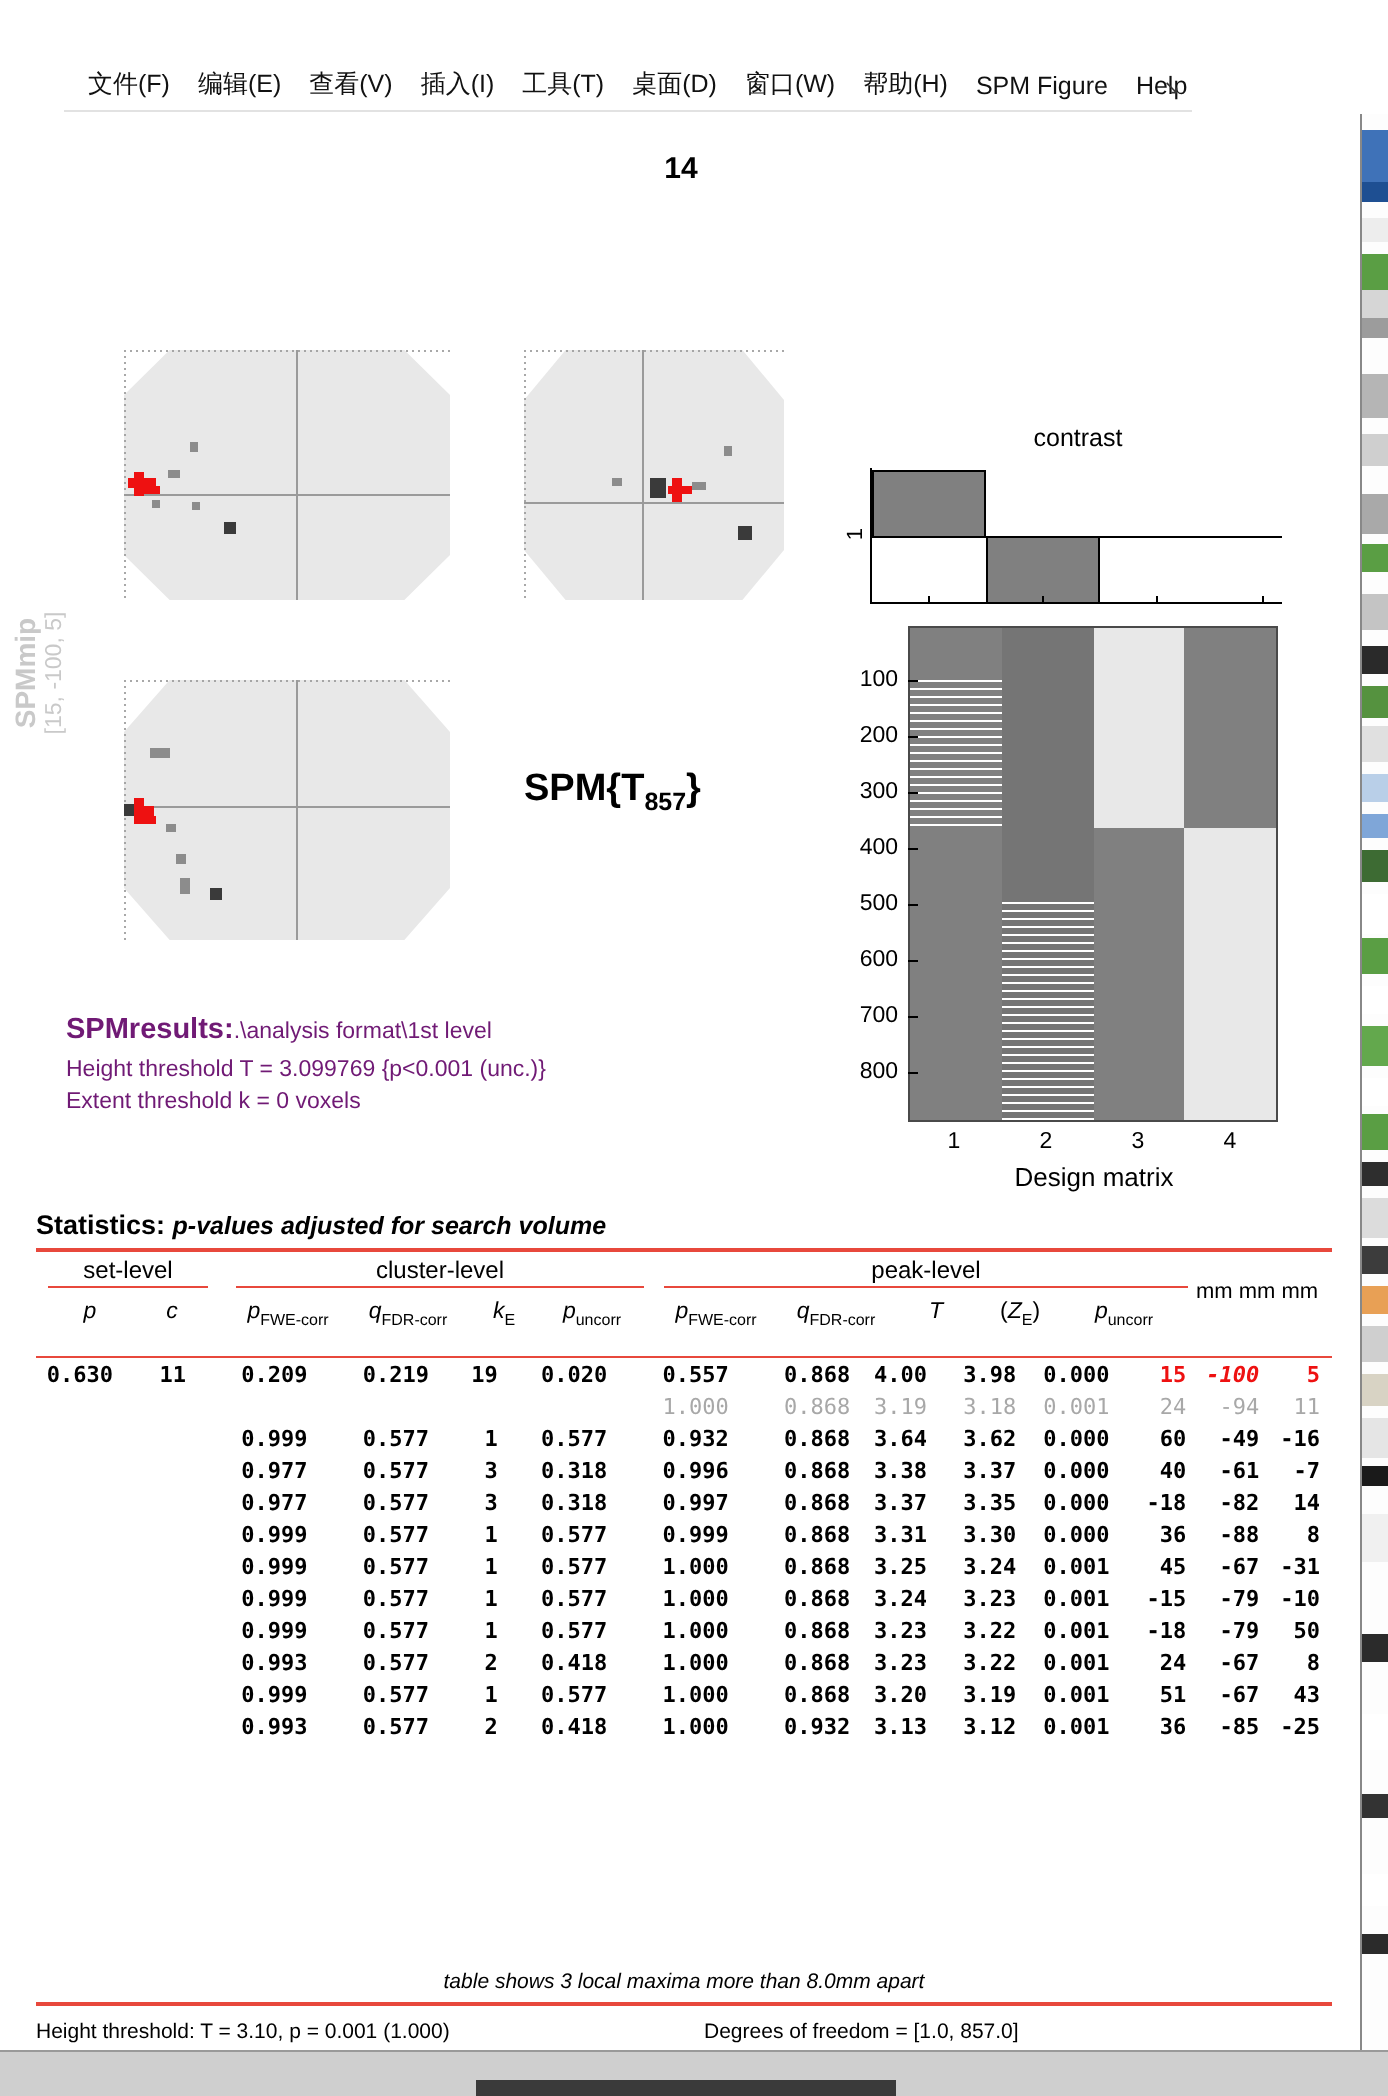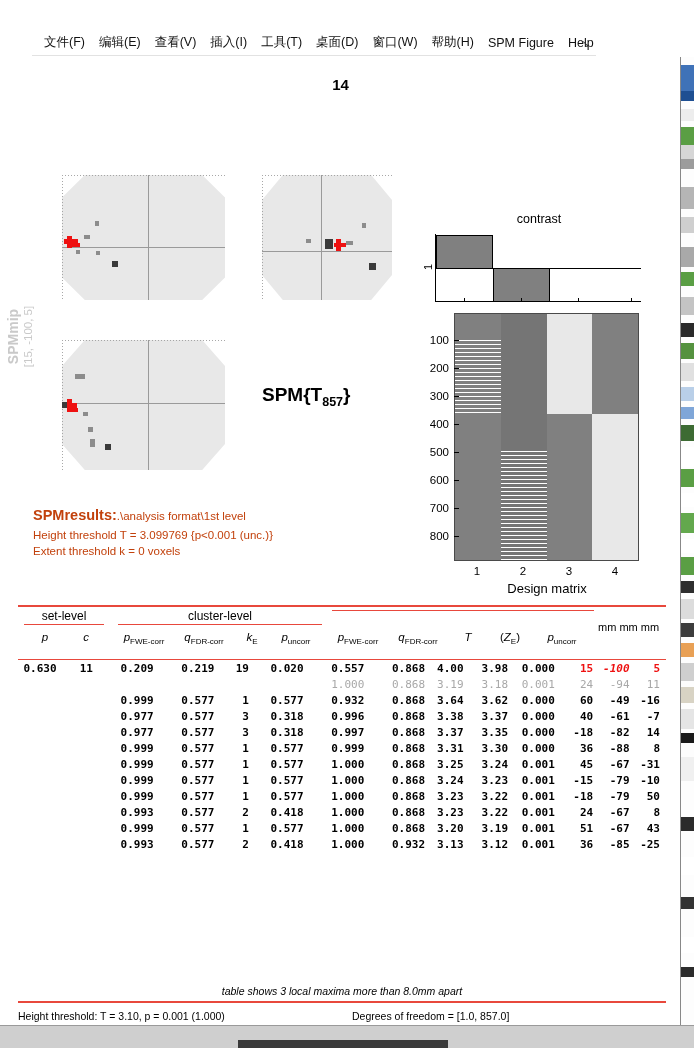--- a/index.html
+++ b/index.html
@@ -139,21 +139,21 @@
   
   .spmT {
     position: absolute; left: 262px; top: 327px;
     font-size: 19px; font-weight: bold; color: #000;
   }
   .spmT sub { font-size: 12.5px; font-weight: bold; }
 
   
   .spmres {
     position: absolute; left: 33px; top: 447px;
-    color: #c2410c; line-height: 1.42;
+    color: #701a75; line-height: 1.42;
   }
   .spmres .h { font-size: 14.5px; font-weight: bold; }
   .spmres .p { font-size: 11.5px; }
   .spmres .r { font-size: 11.5px; display: block; }
 
   
   .contrast-wrap { position: absolute; left: 423px; top: 155px; width: 232px; height: 100px; }
   .contrast-title {
     position: absolute; left: 0; top: 0; width: 232px;
     text-align: center; font-size: 12.5px; color: #000;
@@ -425,32 +425,37 @@
         <div class="dm-xlab" style="left:13px; top:4px;">1</div>
         <div class="dm-xlab" style="left:59px; top:4px;">2</div>
         <div class="dm-xlab" style="left:105px;top:4px;">3</div>
         <div class="dm-xlab" style="left:151px;top:4px;">4</div>
       </div>
 
       <div class="dm-caption">Design matrix</div>
     </div>
 
     <div class="stats">
+      <div class="stats-title">
+        <b>Statistics:</b>
+        <i>p-values adjusted for search volume</i>
+      </div>
       <div class="rule-red"></div>
 
       <div class="hdr">
         <div class="grp" style="left:6px; width:80px;">
           <span class="gl">set-level</span>
           <span class="gr"></span>
         </div>
         <div class="grp" style="left:100px; width:204px;">
           <span class="gl">cluster-level</span>
           <span class="gr"></span>
         </div>
         <div class="grp" style="left:314px; width:262px;">
+          <span class="gl">peak-level</span>
           <span class="gr"></span>
         </div>
         <div class="mmhdr">mm mm mm</div>
 
         <div class="sub" style="left:6px;  width:42px;"><i>p</i></div>
         <div class="sub" style="left:50px; width:36px;"><i>c</i></div>
         <div class="sub" style="left:98px; width:56px;"><i>p</i><sub>FWE-corr</sub></div>
         <div class="sub" style="left:158px;width:56px;"><i>q</i><sub>FDR-corr</sub></div>
         <div class="sub" style="left:218px;width:32px;"><i>k</i><sub>E</sub></div>
         <div class="sub" style="left:252px;width:52px;"><i>p</i><sub>uncorr</sub></div>

